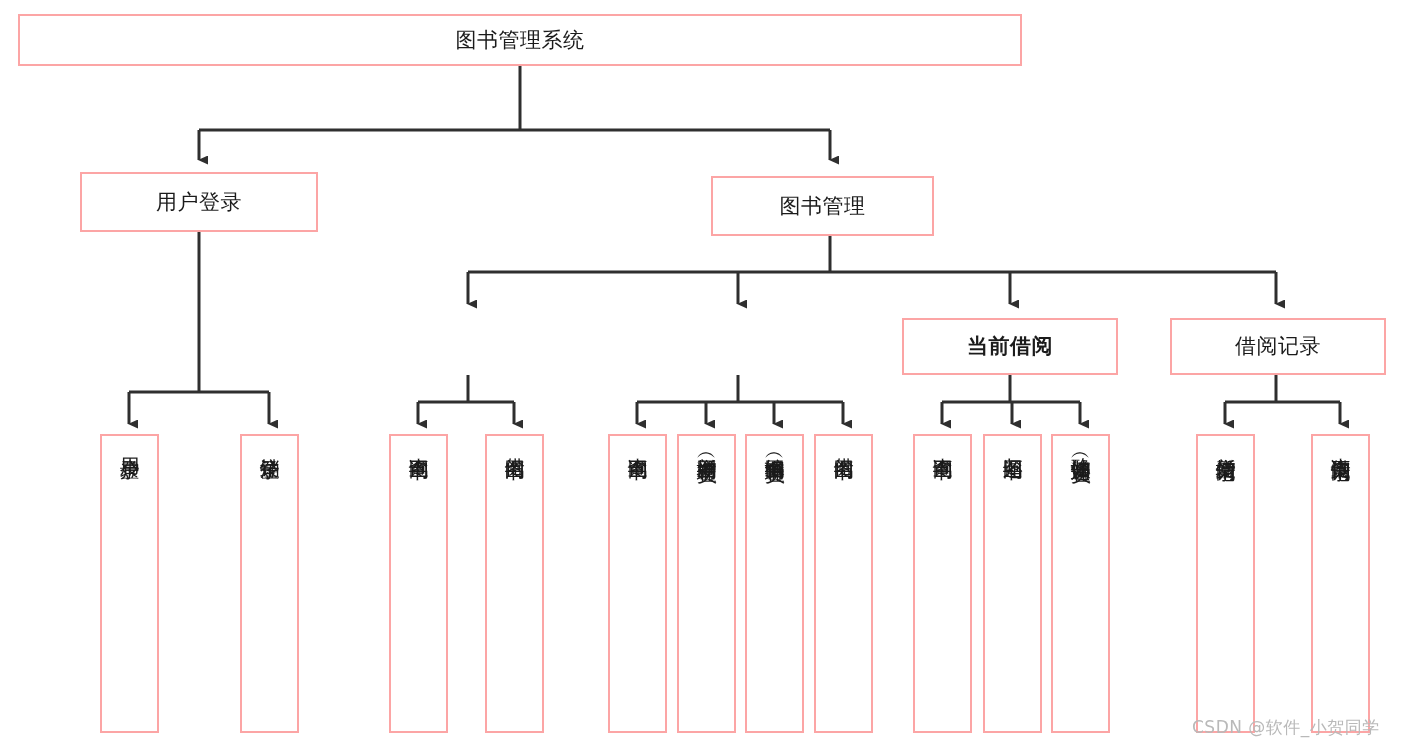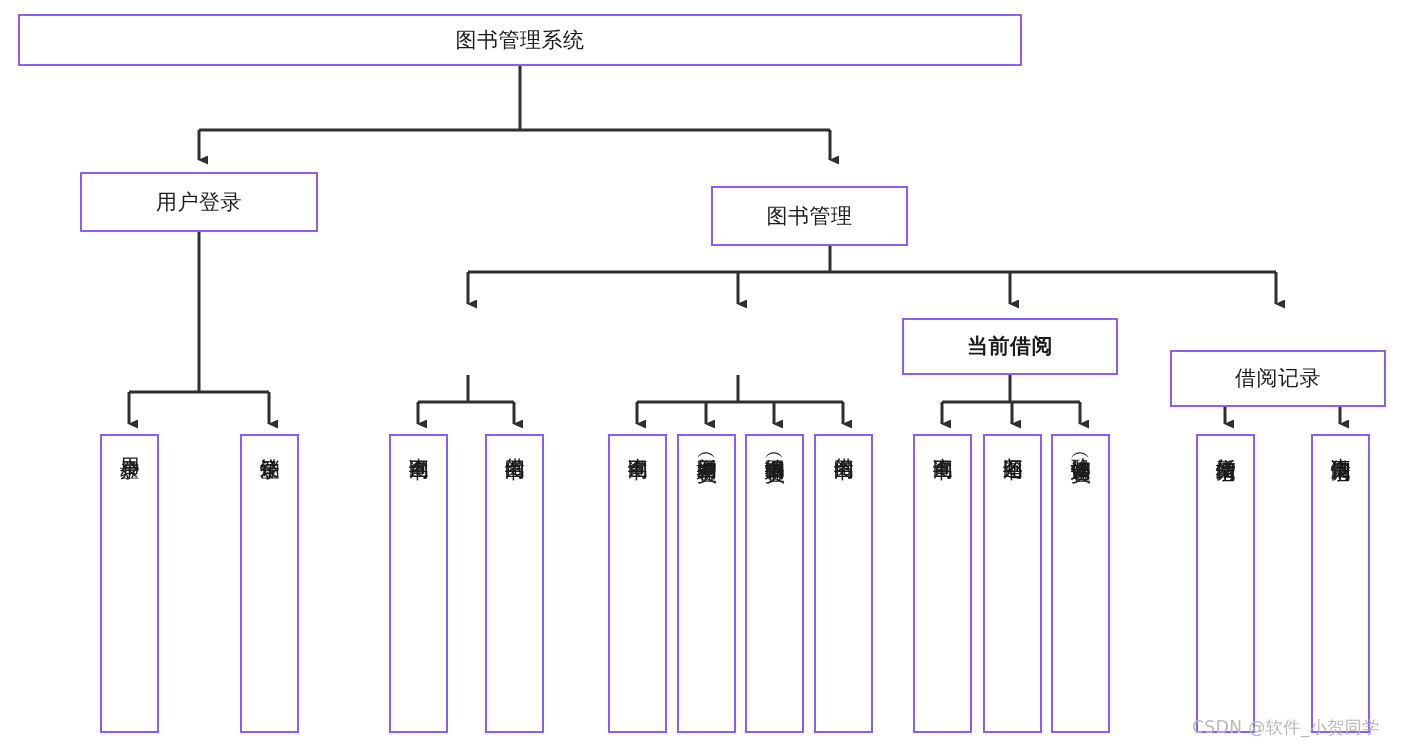--- a/index.html
+++ b/index.html
@@ -23,21 +23,21 @@
     left: 0;
     top: 0;
     width: 1405px;
     height: 747px;
     pointer-events: none;
   }
   .node {
     position: absolute;
     box-sizing: border-box;
     background: #ffffff;
-    border: 2px solid #8b5cf6;
+    border: 2px solid #fca5a5;
     display: flex;
     align-items: center;
     justify-content: center;
     color: #1b1b1b;
     z-index: 2;
   }
   .node.horiz .node-label {
     font-size: 21px;
     line-height: 1.15;
     letter-spacing: 0.5px;
@@ -123,28 +123,28 @@
     </g>
   </svg>
 
   <div class="node horiz" style="left:18px; top:14px; width:1004px; height:52px;">
     <span class="node-label">图书管理系统</span>
   </div>
 
   <div class="node horiz" style="left:80px; top:172px; width:238px; height:60px;">
     <span class="node-label">用户登录</span>
   </div>
-  <div class="node horiz" style="left:711px; top:186px; width:197px; height:60px;">
+  <div class="node horiz" style="left:711px; top:176px; width:223px; height:60px;">
     <span class="node-label">图书管理</span>
   </div>
 
   <div class="node horiz" style="left:902px; top:318px; width:216px; height:57px;font-weight:bold;">
     <span class="node-label">当前借阅</span>
   </div>
-  <div class="node horiz" style="left:1170px; top:318px; width:216px; height:57px;margin-top:32px;">
+  <div class="node horiz" style="left:1170px; top:318px; width:216px; height:57px;">
     <span class="node-label">借阅记录</span>
   </div>
 
   <div class="node vert" style="left:100px; top:434px; width:59px; height:299px;">
     <span class="node-label">用户登录</span>
   </div>
   <div class="node vert" style="left:240px; top:434px; width:59px; height:299px;">
     <span class="node-label">注销登录</span>
   </div>
 

